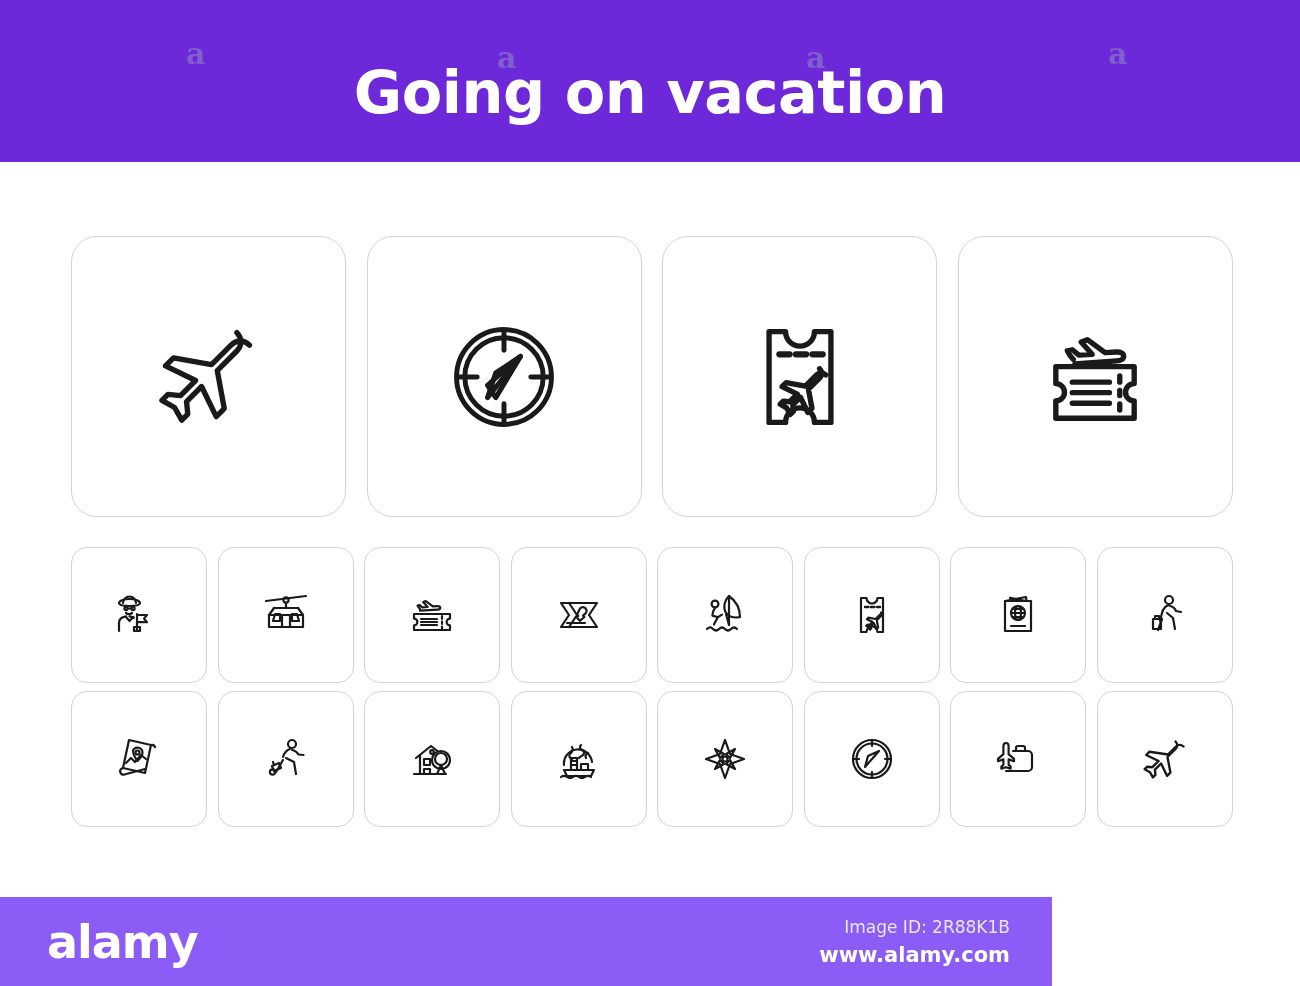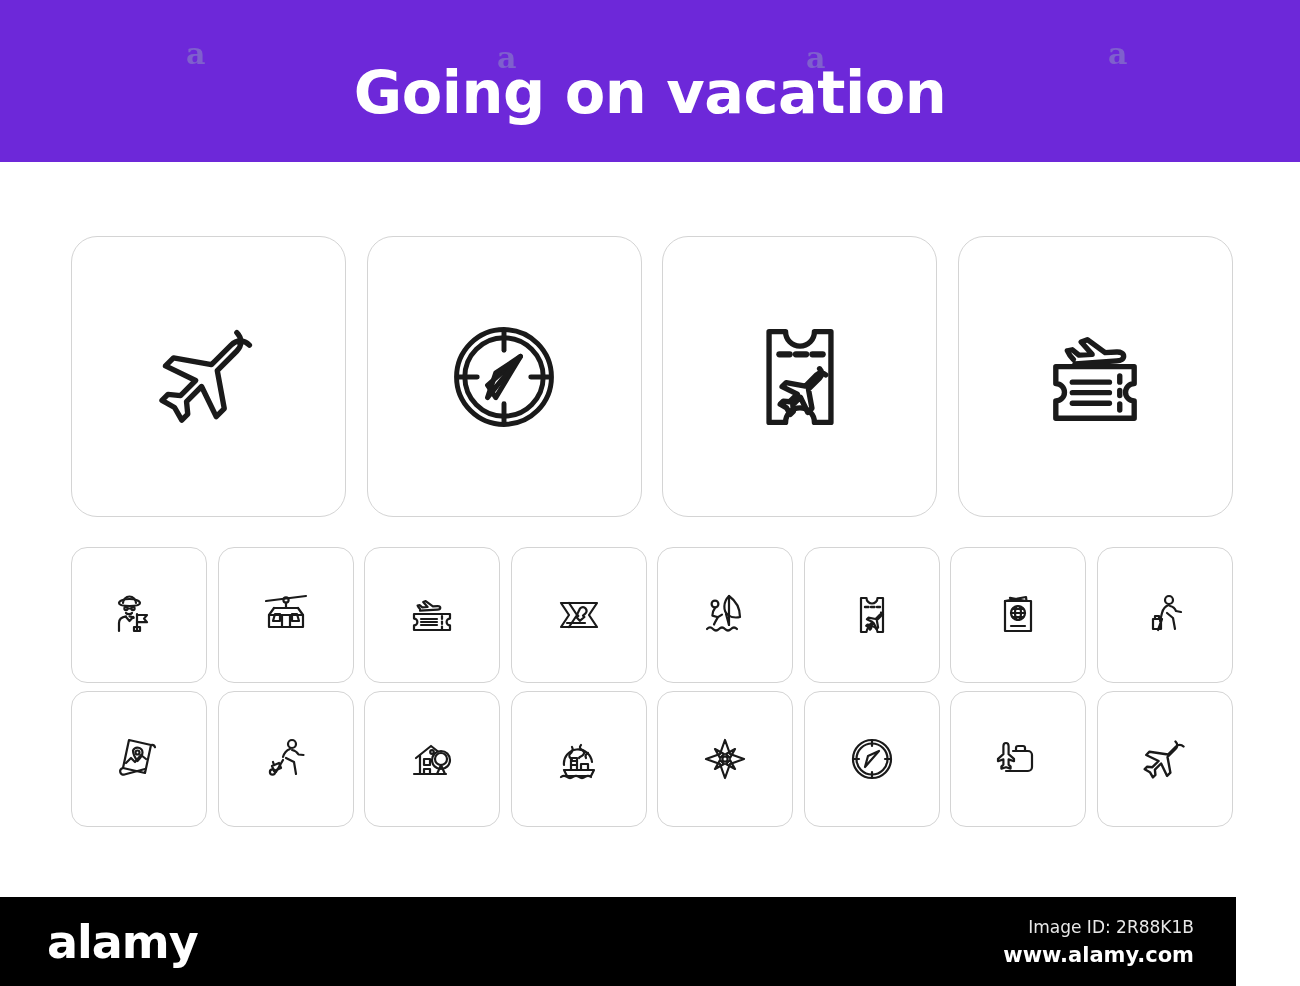--- a/index.html
+++ b/index.html
@@ -69,22 +69,22 @@
     border-radius:16px;
     background:#fff;
     display:flex; align-items:center; justify-content:center;
   }
 
   .card-big svg, .card-small svg { display:block; }
 
   
   .footer {
     position:absolute; left:0; top:897px;
-    width:1236px; height:89px;
-    background:#000000;
+    width:1052px; height:89px;
+    background:#8b5cf6;
   }
   .footer-logo {
     position:absolute; left:47px; top:22px;
     color:#ffffff;
     font-size:46px;
     font-weight:bold;
     font-family:"DejaVu Sans", sans-serif;
     letter-spacing:-1px;
     line-height:1;
   }

